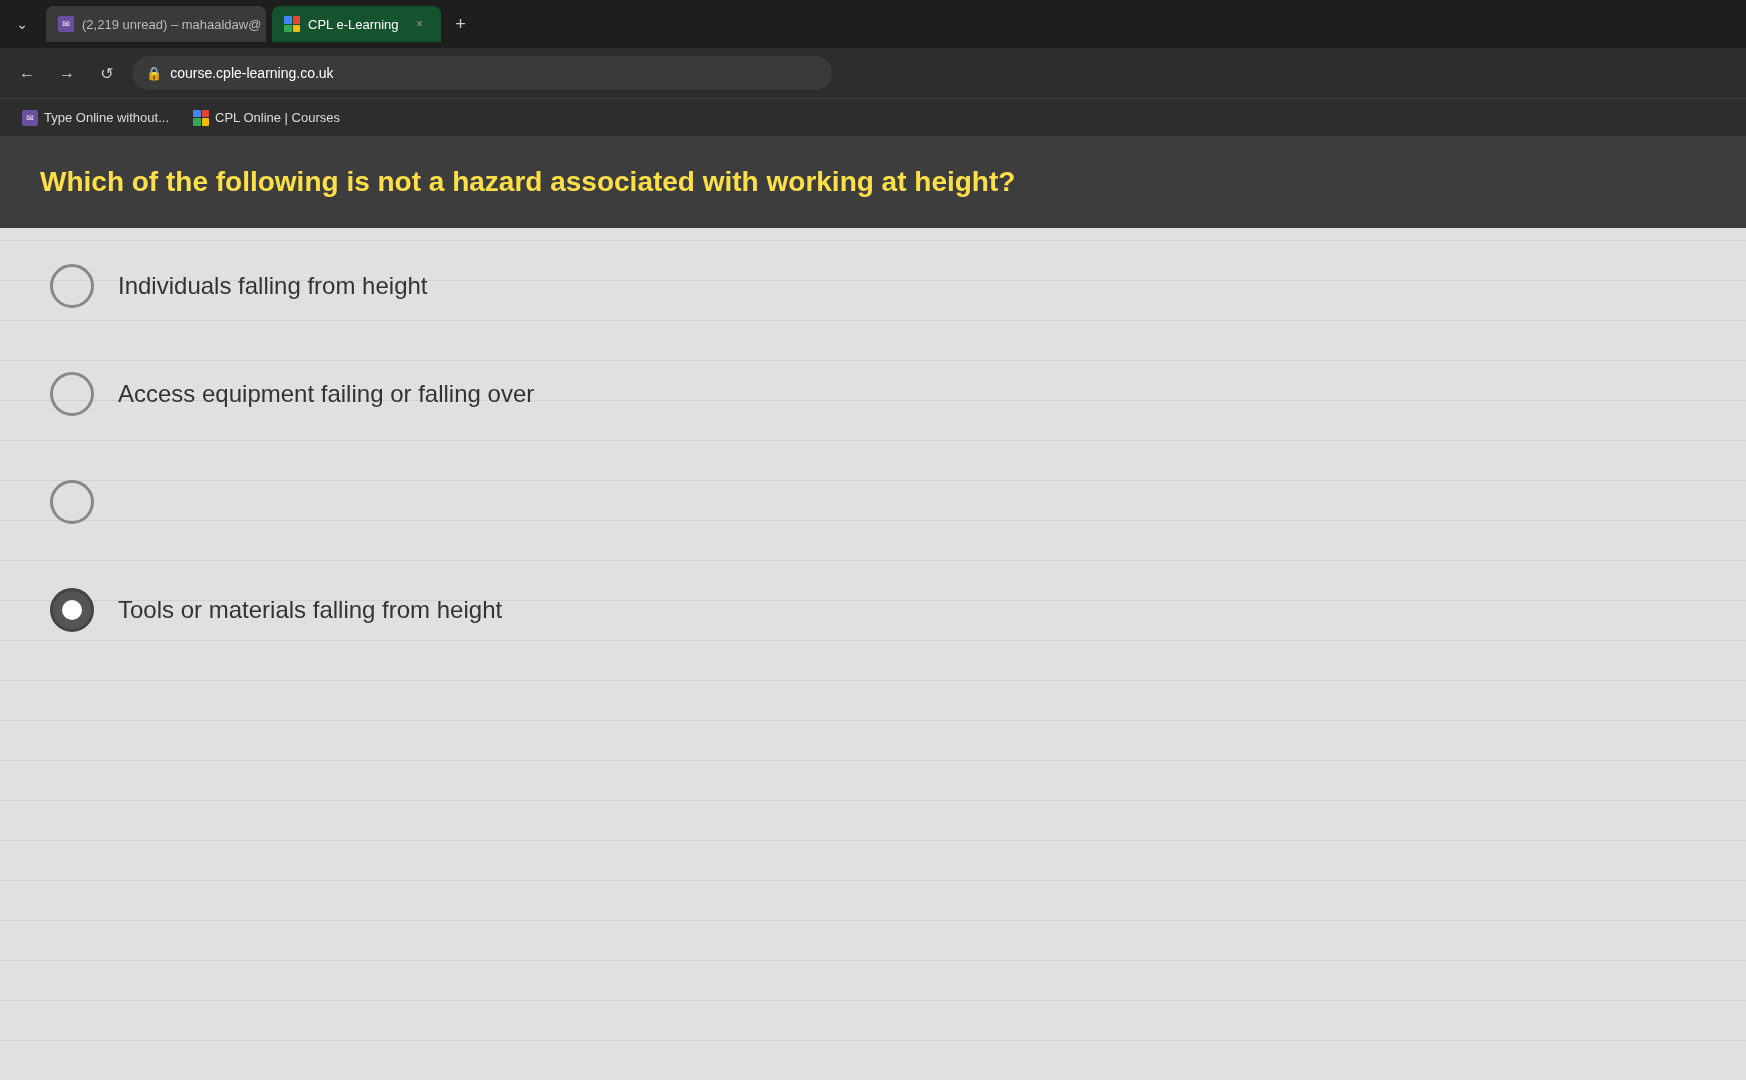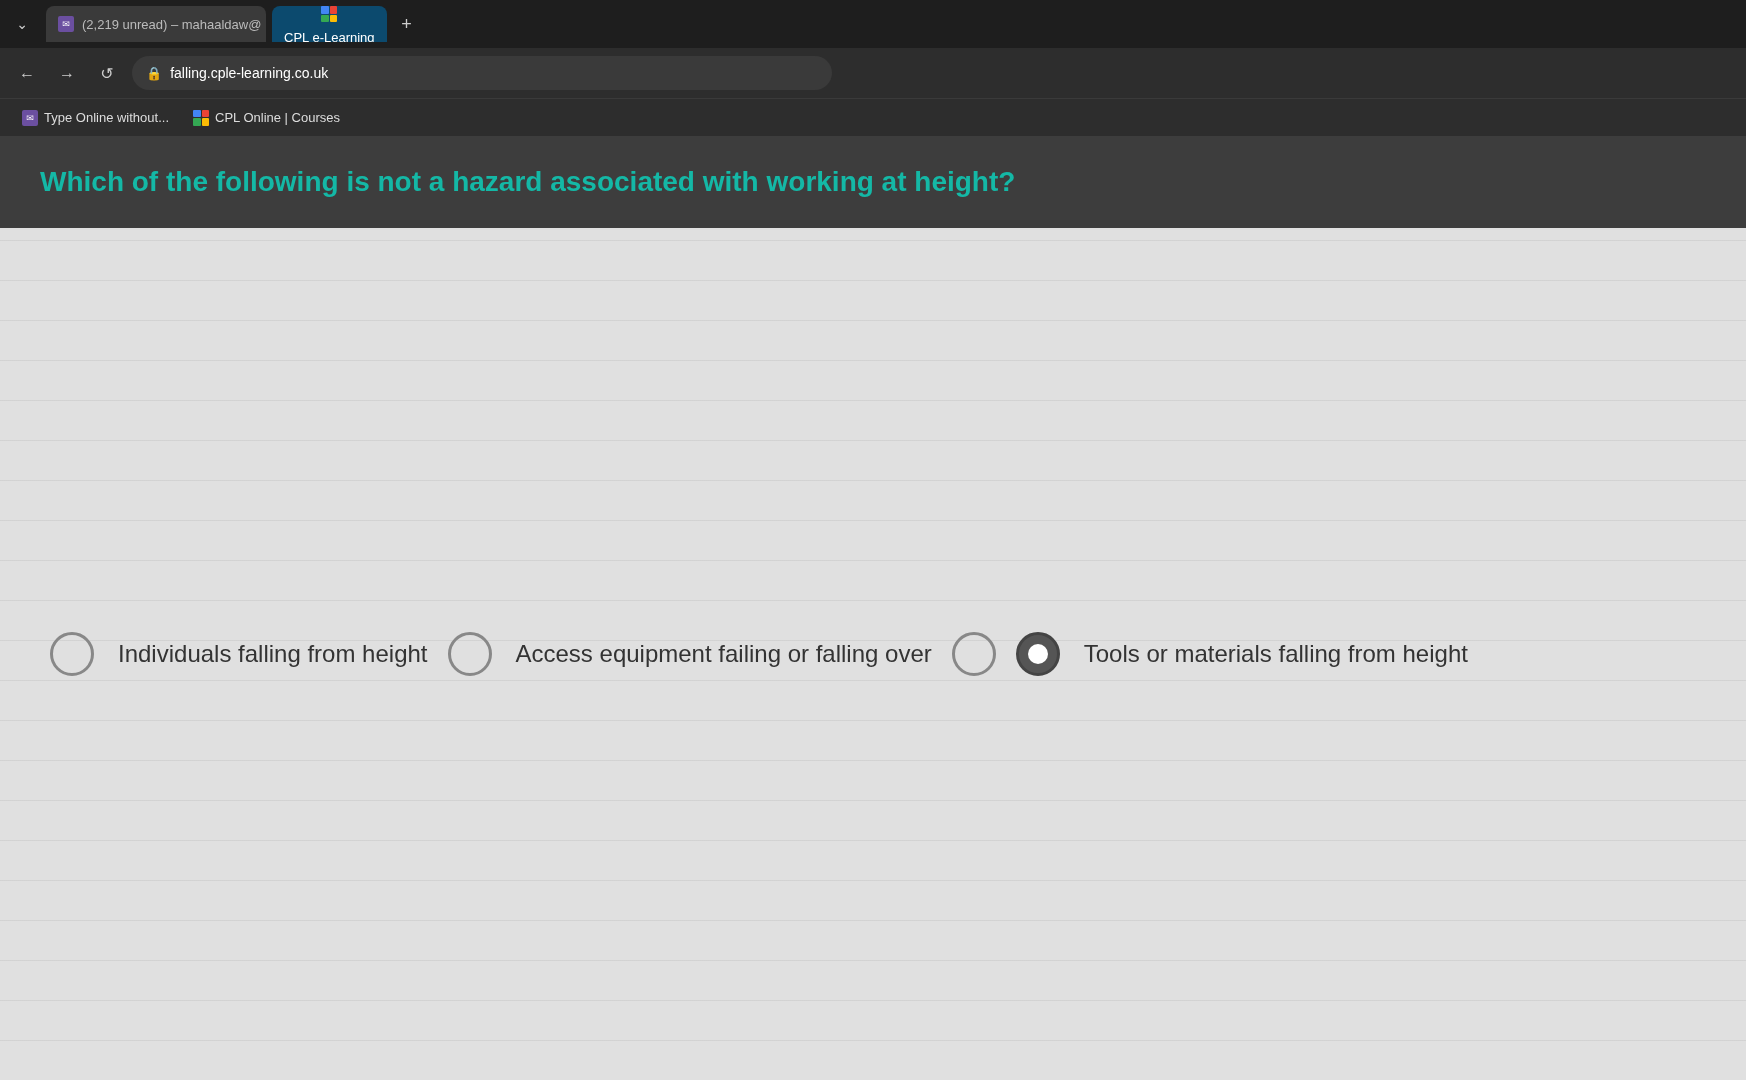--- a/index.html
+++ b/index.html
@@ -55,23 +55,22 @@
       overflow: hidden;
       text-overflow: ellipsis;
     }
 
     .tab.inactive {
       background: #3a3a3a;
       color: #bbb;
     }
 
     .tab.active {
-      background: #0c4a6e;
+      background: #14532d;
       color: #fff;
-      flex-direction: column;
     }
 
     .tab-icon {
       width: 16px;
       height: 16px;
       flex-shrink: 0;
     }
 
     .tab-close {
       width: 18px;
@@ -180,32 +179,33 @@
     
     .question-header {
       background: #3d3d3d;
       padding: 28px 40px;
       min-height: 90px;
       display: flex;
       align-items: center;
     }
 
     .question-text {
-      color: #14b8a6;
+      color: #fde047;
       font-size: 28px;
       font-weight: 700;
       line-height: 1.3;
     }
 
     
     .options-area {
       flex: 1;
       background: #e0e0e0;
-      padding: 27px 40px;
-      display: flex;
+      padding: 4px 40px;
+      display: flex;
+      flex-direction: column;
       gap: 0;
       background-image: repeating-linear-gradient(
         0deg,
         transparent,
         transparent 39px,
         rgba(180,180,180,0.3) 39px,
         rgba(180,180,180,0.3) 40px
       );
     }
 
@@ -310,21 +310,21 @@
     <div class="new-tab-btn">+</div>
   </div>
 
   <div class="address-bar-row">
     <div class="nav-btn">←</div>
     <div class="nav-btn">→</div>
     <div class="nav-btn">↺</div>
 
     <div class="address-bar">
       <span class="address-bar-icon">🔒</span>
-      <span>falling.cple-learning.co.uk</span>
+      <span>course.cple-learning.co.uk</span>
     </div>
   </div>
 
   <div class="bookmarks-bar">
     <div class="bookmark-item">
       <div class="email-favicon bookmark-favicon">✉</div>
       <span>Type Online without...</span>
     </div>
     <div class="bookmark-item">
       <div class="cpl-favicon bookmark-favicon">

